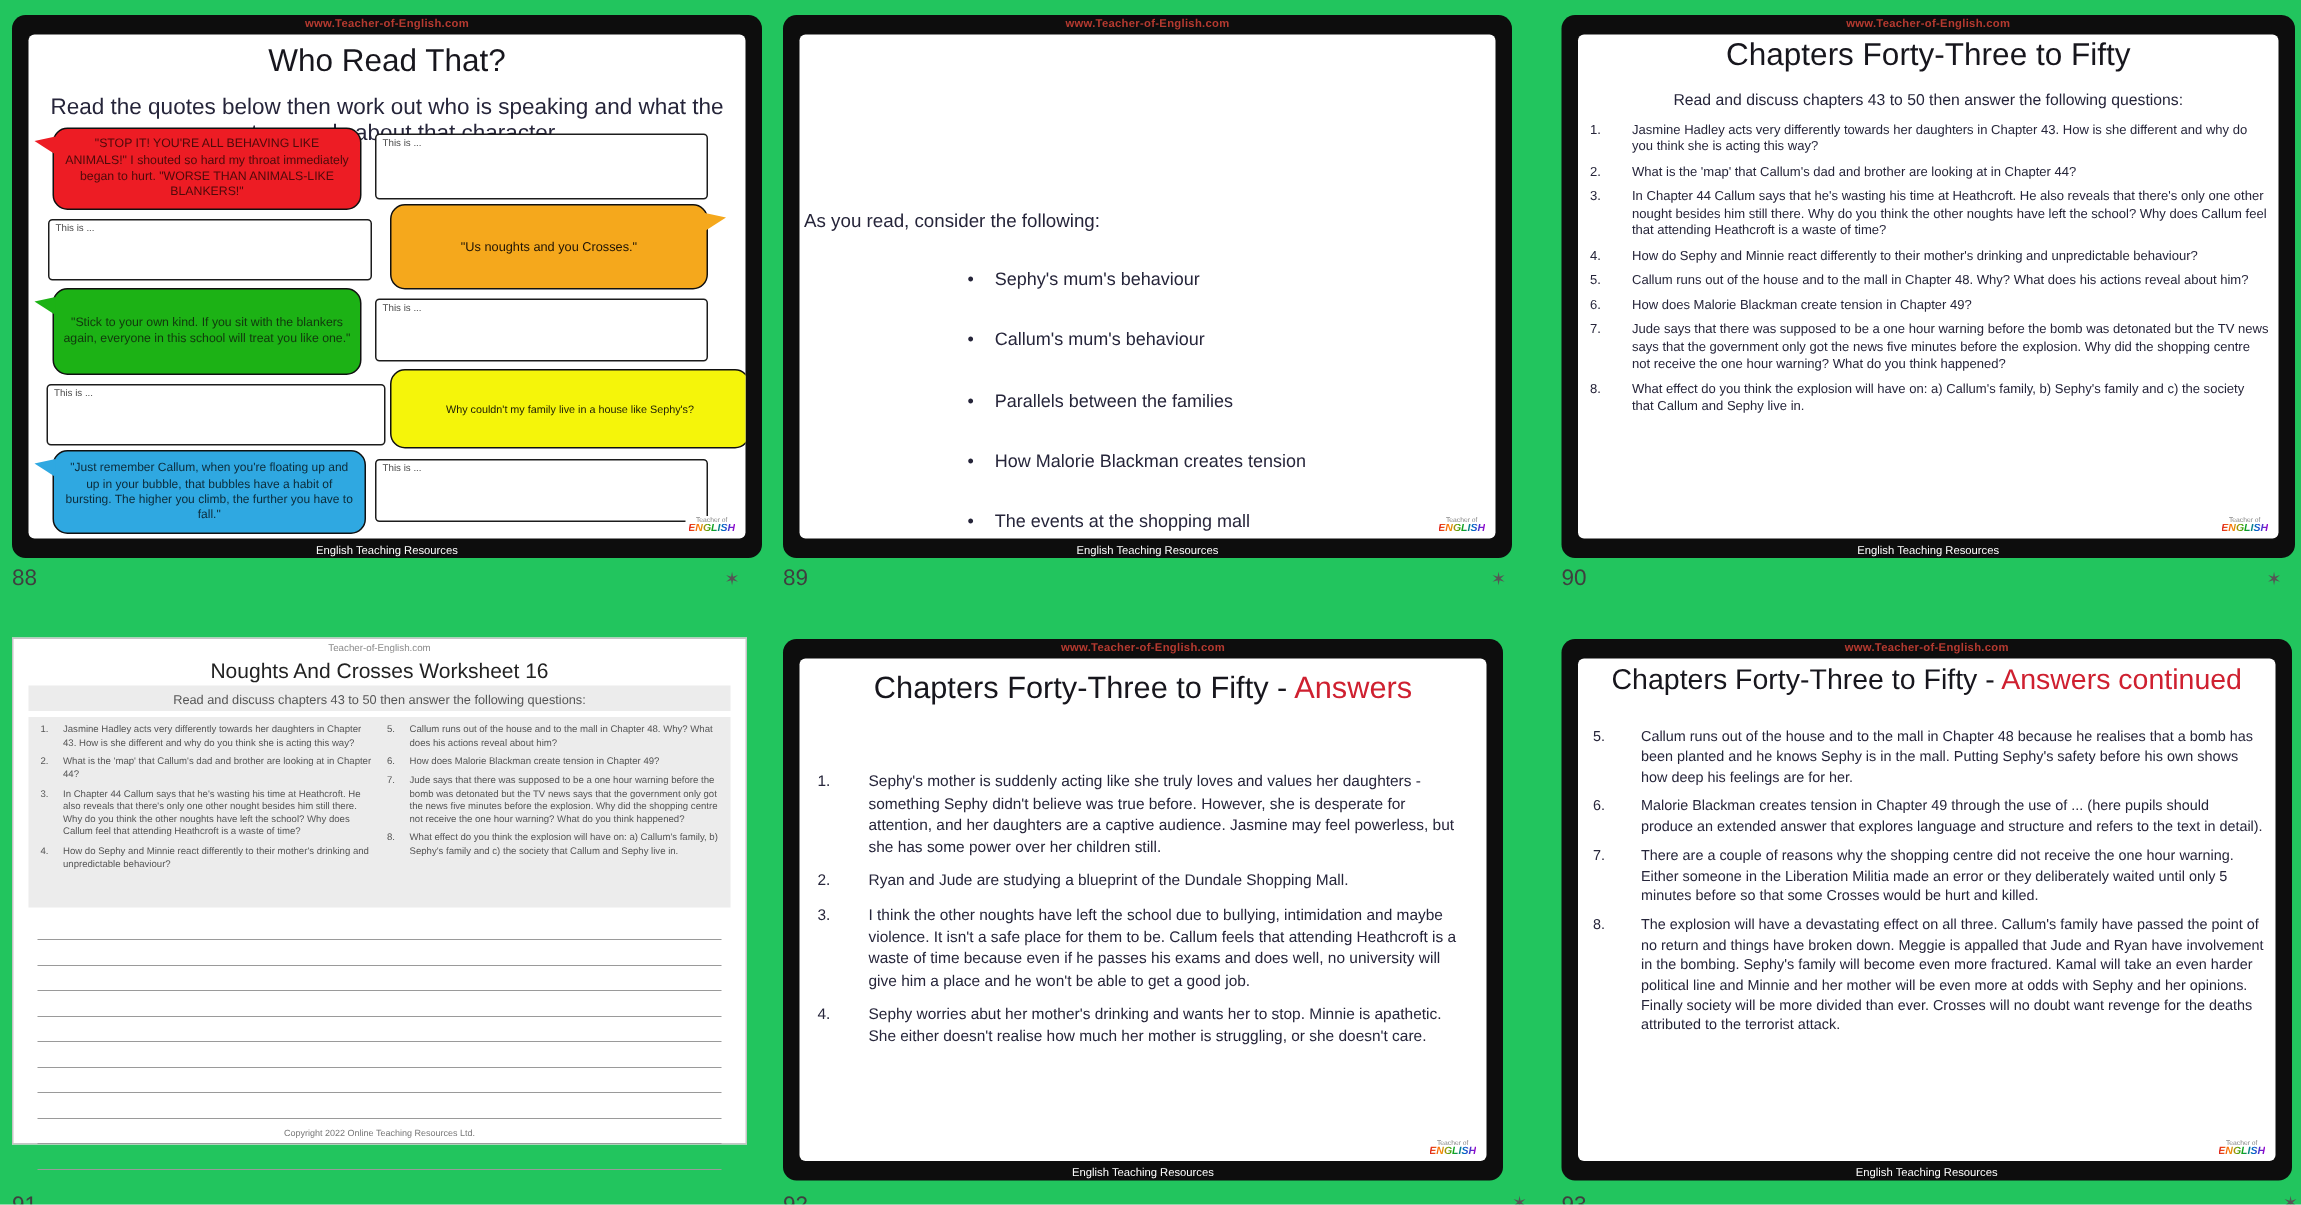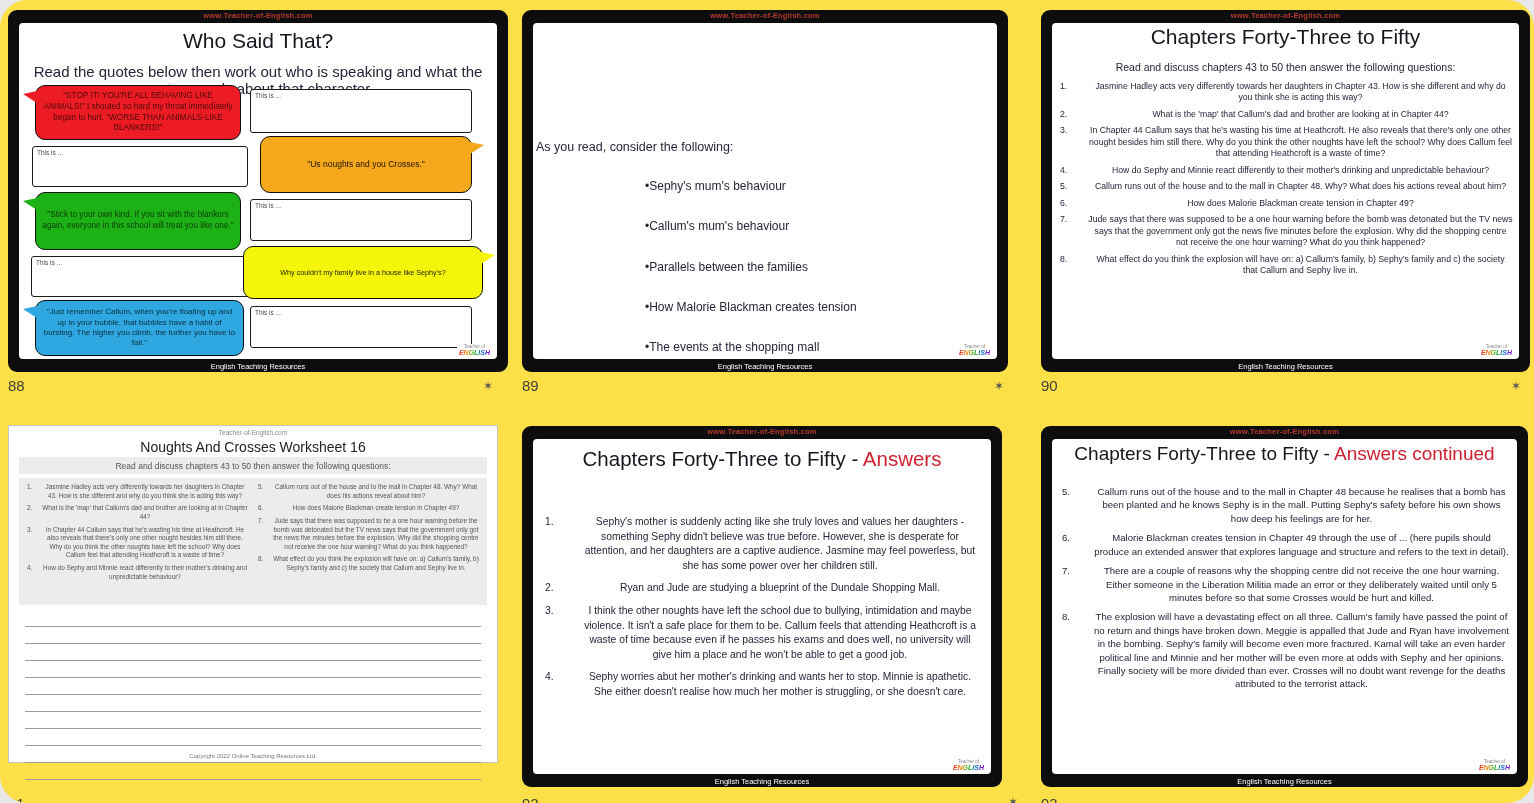--- a/index.html
+++ b/index.html
@@ -1,17 +1,17 @@
 <!DOCTYPE html>
 <html><head>
 <meta charset="utf-8">
 <style>
   html,body{margin:0;padding:0;background:#e8e8e8;}
-  .canvas{position:relative;width:1534px;height:803px;background:#fde047;overflow:hidden;
-          font-family:"Liberation Sans",sans-serif;border-radius:27px;}
+  .canvas{position:relative;width:1534px;height:803px;background:#22c55e;overflow:hidden;
+          font-family:"Liberation Sans",sans-serif;}
   
   .slide{position:absolute;background:#0d0d0d;border-radius:9px;cursor:pointer;}
   .tbar{position:absolute;top:1px;left:0;right:0;text-align:center;color:#b53a30;
         font-size:7.5px;font-weight:bold;letter-spacing:.2px;}
   .bbar{position:absolute;bottom:1px;left:0;right:0;text-align:center;color:#fff;font-size:7.5px;}
   .inner{position:absolute;left:11px;right:11px;top:13px;bottom:13px;background:#fff;
          border-radius:4px;overflow:hidden;color:#26253a;}
   .stitle{position:absolute;left:0;right:0;text-align:center;color:#17161d;}
   .ssub{position:absolute;left:0;right:0;text-align:center;color:#26253a;}
   .red-accent{color:#cf2030;}
@@ -33,27 +33,27 @@
   .bub .btxt{position:relative;z-index:1;}
   .tbox{position:absolute;border:1.5px solid #1c1c1c;border-radius:3px;background:#fff;
         padding:2px 4px;font-size:6.5px;color:#4a4a4a;box-sizing:border-box;}
   
   .logo{position:absolute;right:5px;bottom:2px;background:#fff;text-align:center;line-height:1;padding:1px 2px;}
   .logo .lt{display:block;font-size:4.5px;color:#888;}
   .logo .lm{display:block;font-size:7px;font-weight:bold;font-style:italic;
             background:linear-gradient(90deg,#d22,#f80,#1a1,#06c,#90c);
             -webkit-background-clip:text;background-clip:text;color:transparent;}
   
-  .b89{position:absolute;left:112px;display:flex;font-size:12px;color:#26253a;}
+  .b89{position:absolute;left:112px;display:flex;gap:14px;font-size:12px;color:#26253a;}
   .b89 .dot::before{content:"•";font-size:12px;}
   
   .qlist{position:absolute;display:flex;flex-direction:column;}
   .qi{display:flex;}
   .qi .qn{flex:0 0 28px;}
-  .qi .qt{flex:1;text-align:center;}
+  .qi .qt{flex:1;}
   .list90{left:8px;right:6px;top:58px;gap:5px;font-size:8.7px;line-height:1.32;}
   .list92{left:12px;right:10px;top:76px;gap:8px;font-size:10.3px;line-height:1.42;}
   .list92 .qn{flex:0 0 34px;}
   .list93{left:10px;right:8px;top:46px;gap:6px;font-size:9.6px;line-height:1.4;}
   .list93 .qn{flex:0 0 32px;}
   
   .ws{position:absolute;background:#fff;border:1px solid #c5c5c5;box-sizing:border-box;cursor:pointer;}
   .ws-head{position:absolute;top:3px;left:0;right:0;text-align:center;font-size:6.5px;color:#8a8a8a;}
   .ws-title{position:absolute;top:13px;left:0;right:0;text-align:center;font-size:14px;color:#222;}
   .ws-band{position:absolute;top:31px;left:10px;right:10px;height:17px;background:#ececec;
@@ -68,21 +68,21 @@
 </style>
 </head>
 <body>
 
 <div class="canvas">
 
   <div class="slide" style="left:8px;top:10px;width:500px;height:362px">
     <div class="tbar">www.Teacher-of-English.com</div>
     <div class="bbar">English Teaching Resources</div>
     <div class="inner">
-      <div class="stitle" style="top:6px;font-size:21px">Who Said That?</div>
+      <div class="stitle" style="top:6px;font-size:21px">Who Read That?</div>
       <div class="ssub" style="top:40px;font-size:15px">Read the quotes below then work out who is speaking and what the quote reveals about that character.</div>
 
       <div class="bub bub-red" style="left:16px;top:62px;width:206px;height:55px">
         <span class="tail tail-l" style="color:#ed1c24"></span>
         <span class="btxt">"STOP IT! YOU'RE ALL BEHAVING LIKE ANIMALS!" I shouted so hard my throat immediately began to hurt. "WORSE THAN ANIMALS-LIKE BLANKERS!"</span>
       </div>
       <div class="tbox" style="left:231px;top:66px;width:222px;height:44px">This is ...</div>
 
       <div class="tbox" style="left:13px;top:123px;width:216px;height:41px">This is ...</div>
       <div class="bub bub-orange" style="left:241px;top:113px;width:212px;height:57px;font-size:8.5px">
@@ -90,21 +90,21 @@
         <span class="btxt">"Us noughts and you Crosses."</span>
       </div>
 
       <div class="bub bub-green" style="left:16px;top:169px;width:206px;height:58px">
         <span class="tail tail-l" style="color:#1cb215"></span>
         <span class="btxt">"Stick to your own kind. If you sit with the blankers again, everyone in this school will treat you like one."</span>
       </div>
       <div class="tbox" style="left:231px;top:176px;width:222px;height:42px">This is ...</div>
 
       <div class="tbox" style="left:12px;top:233px;width:226px;height:41px">This is ...</div>
-      <div class="bub bub-yellow" style="left:224px;top:223px;width:240px;height:53px">
+      <div class="bub bub-yellow" style="left:241px;top:223px;width:240px;height:53px">
         <span class="tail tail-r" style="color:#f5f50a"></span>
         <span class="btxt">Why couldn't my family live in a house like Sephy's?</span>
       </div>
 
       <div class="bub bub-blue" style="left:16px;top:277px;width:209px;height:56px">
         <span class="tail tail-l" style="color:#2fa8e1"></span>
         <span class="btxt">"Just remember Callum, when you're floating up and up in your bubble, that bubbles have a habit of bursting. The higher you climb, the further you have to fall."</span>
       </div>
       <div class="tbox" style="left:231px;top:283px;width:222px;height:42px">This is ...</div>
 

